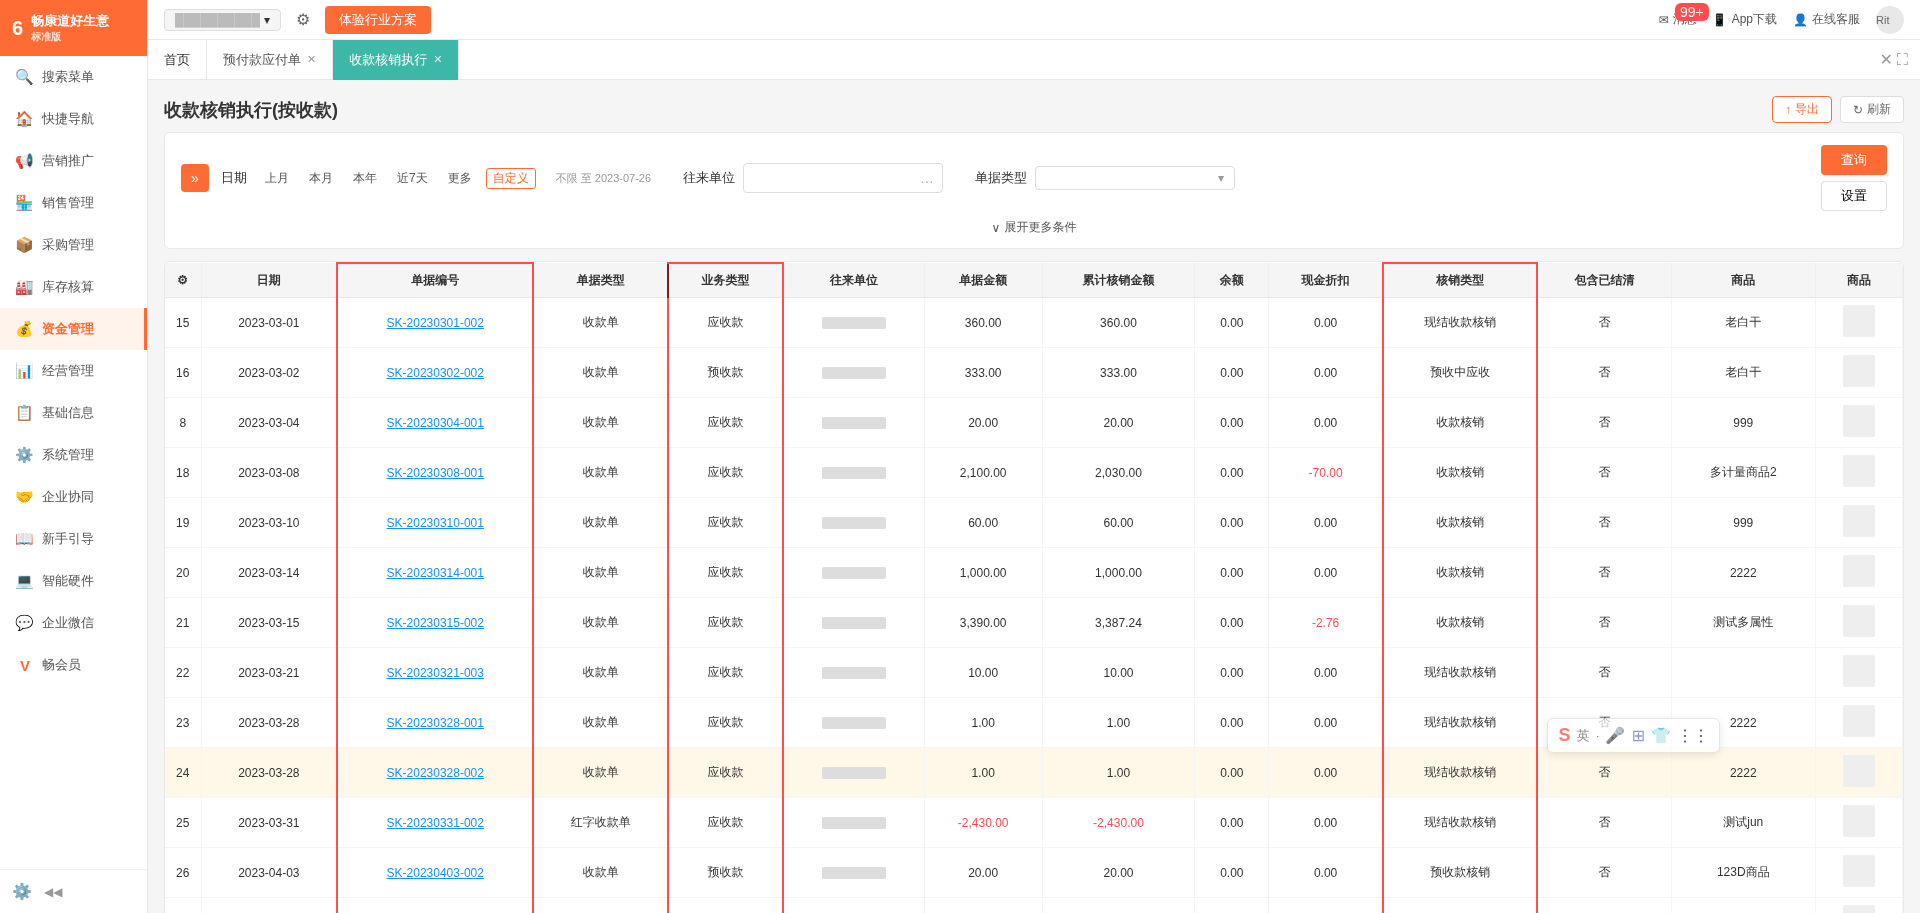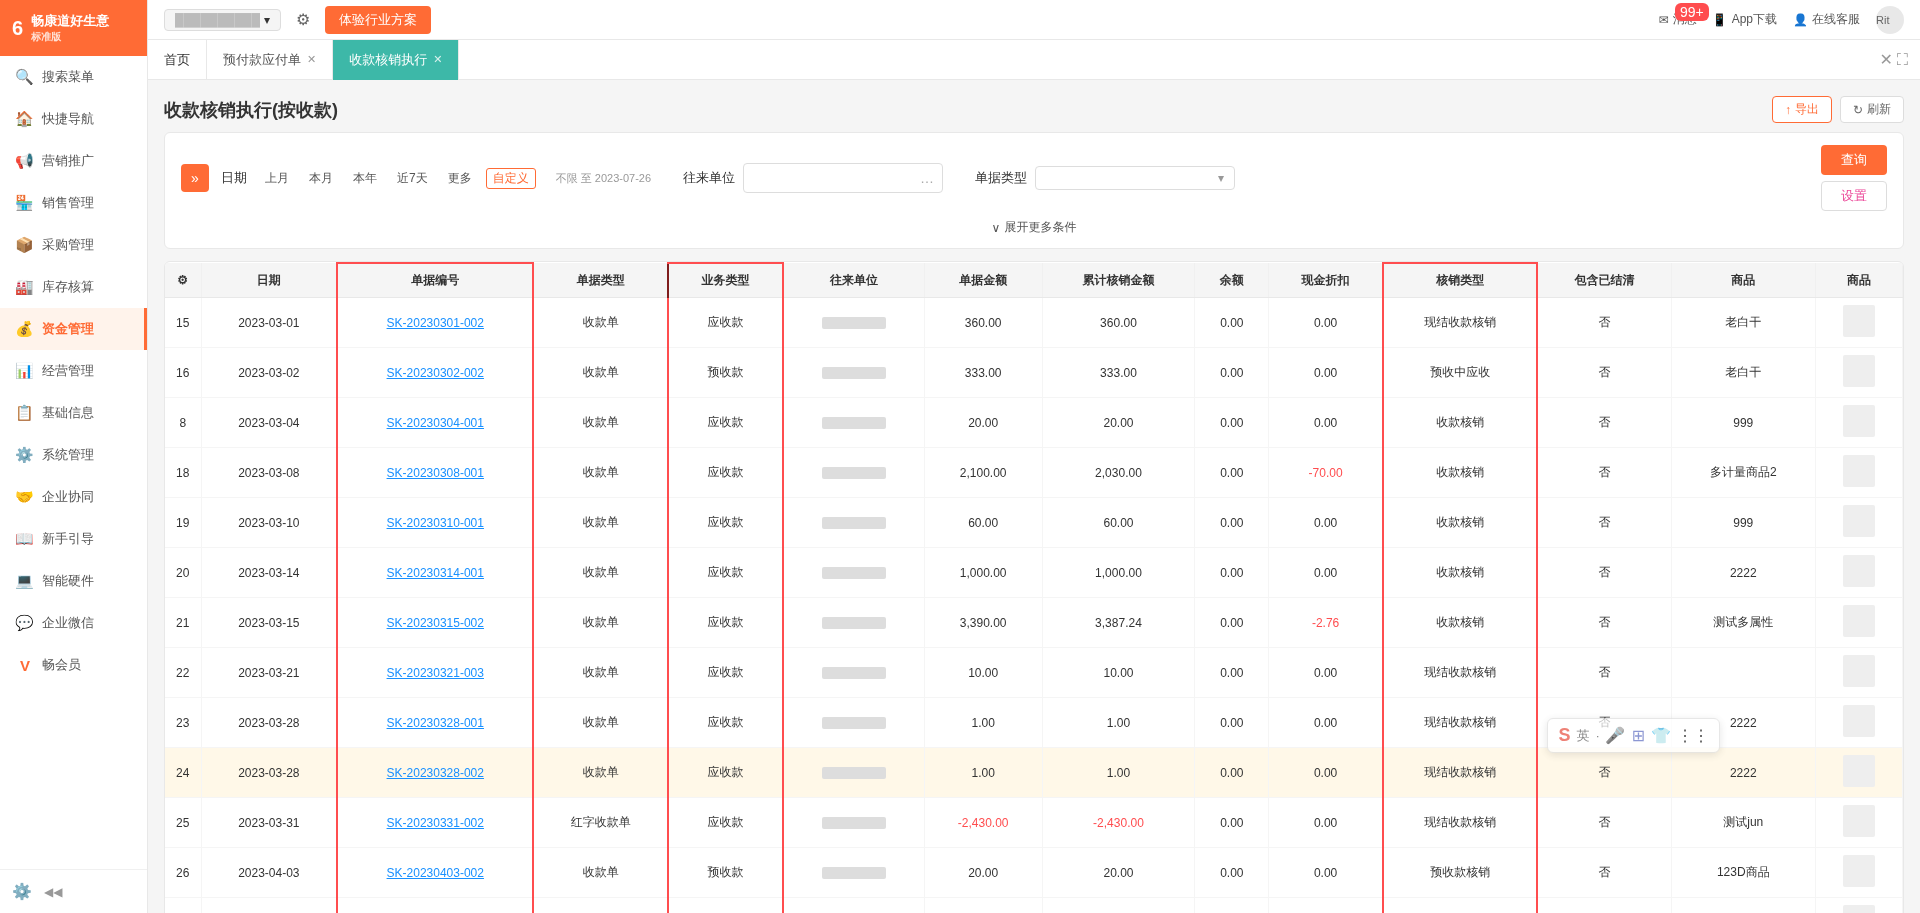--- a/index.html
+++ b/index.html
@@ -48,21 +48,21 @@
     .filter-label { color: #333; font-size: 13px; white-space: nowrap; }
     .date-shortcuts { display: flex; gap: 8px; align-items: center; }
     .date-shortcut { color: #555; font-size: 12px; cursor: pointer; padding: 2px 6px; border-radius: 3px; }
     .date-custom { color: #ff6b35; font-size: 12px; cursor: pointer; border: 1px solid #ff6b35; border-radius: 3px; padding: 1px 6px; }
     .date-range { color: #999; font-size: 12px; margin-left: 4px; }
     .filter-field { display: flex; align-items: center; gap: 8px; }
     .filter-input { border: 1px solid #ddd; border-radius: 4px; padding: 4px 10px; font-size: 12px; width: 200px; color: #999; }
     .filter-dots { color: #999; font-size: 16px; cursor: pointer; }
     .filter-select { display: flex; align-items: center; border: 1px solid #ddd; border-radius: 4px; padding: 4px 10px; font-size: 12px; width: 200px; cursor: pointer; justify-content: space-between; color: #999; }
     .btn-query { background: #ff6b35; color: #fff; border: none; border-radius: 4px; padding: 6px 20px; font-size: 13px; cursor: pointer; }
-    .btn-settings { background: #fff; color: #ec4899; border: 1px solid #ddd; border-radius: 4px; padding: 5px 16px; font-size: 13px; cursor: pointer; }
+    .btn-settings { background: #fff; color: #000000; border: 1px solid #ddd; border-radius: 4px; padding: 5px 16px; font-size: 13px; cursor: pointer; }
     .expand-more-btn { display: flex; align-items: center; gap: 4px; color: #555; font-size: 12px; cursor: pointer; justify-content: center; margin-top: 8px; }
 
     
     .table-wrapper { background: #fff; border-radius: 6px; border: 1px solid #e8e8e8; overflow: hidden; }
     table { width: 100%; border-collapse: collapse; font-size: 12px; }
     thead { background: #f5f5f5; }
     th { padding: 8px 10px; text-align: center; color: #333; font-weight: 600; border-bottom: 1px solid #e8e8e8; white-space: nowrap; border-right: 1px solid #f0f0f0; }
     td { padding: 7px 10px; text-align: center; border-bottom: 1px solid #f5f5f5; border-right: 1px solid #f5f5f5; color: #333; white-space: nowrap; }
     tr.highlighted { background: #fff8e8; }
     .link { color: #1890ff; cursor: pointer; text-decoration: underline; }

